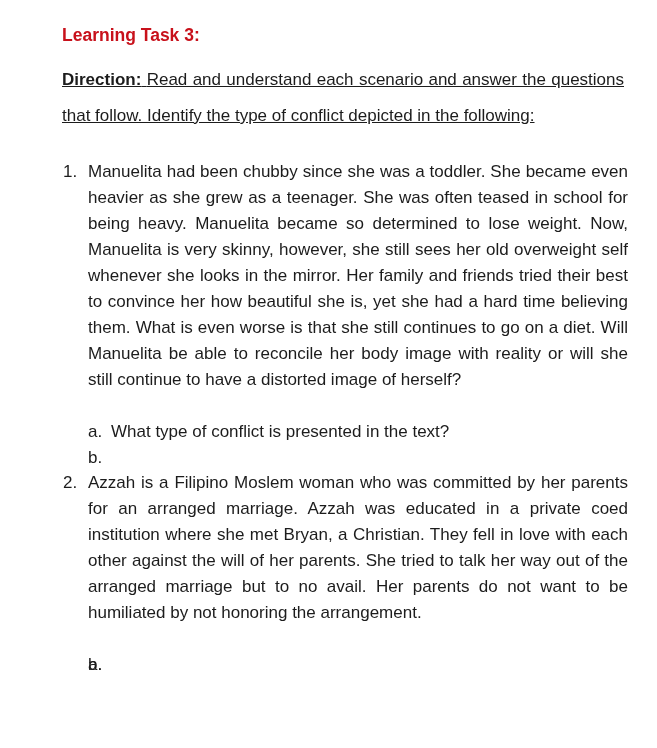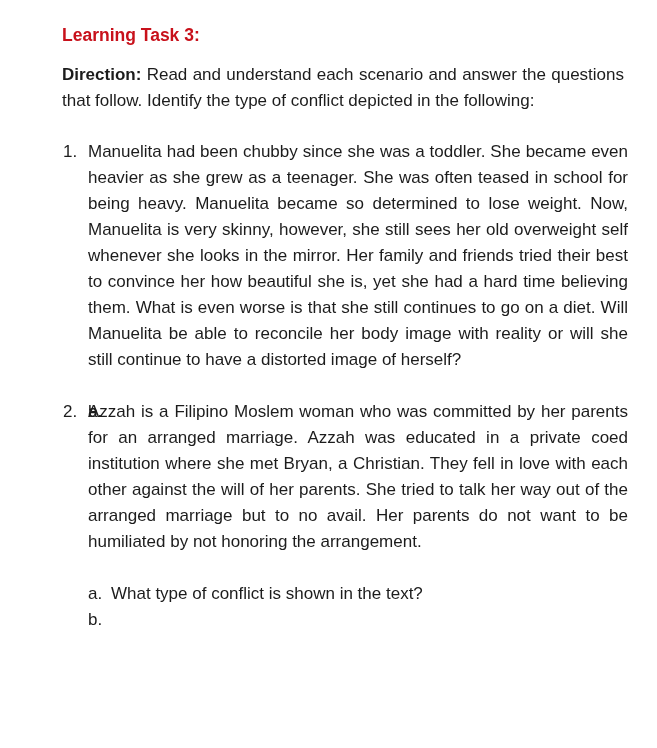--- a/index.html
+++ b/index.html
@@ -24,21 +24,22 @@
   }
   .title {
     font-weight: 700;
     font-size: 17.5px;
     line-height: 21px;
     color: #c8111b;
   }
   .direction {
     margin: 16px 4px 0 0;
     text-align: justify;
-    line-height: 26px;
+    line-height: 36px;
+    text-decoration: underline;
   }
   .direction .dir-label {
     font-weight: 700;
   }
   .scenario-item {
     position: relative;
     margin-top: 25px;
     padding-left: 26px;
     text-align: justify;
     line-height: 26px;
@@ -77,34 +78,34 @@
   </p>
 
   <div class="scenario-item">
     <span class="item-num">1.</span>
     <span>Manuelita had been chubby since she was a toddler. She became even heavier as she grew as a teenager. She was often teased in school for being heavy. Manuelita became so determined to lose weight. Now, Manuelita is very skinny, however, she still sees her old overweight self whenever she looks in the mirror. Her family and friends tried their best to convince her how beautiful she is, yet she had a hard time believing them. What is even worse is that she still continues to go on a diet. Will Manuelita be able to reconcile her body image with reality or will she still continue to have a distorted image of herself?</span>
   </div>
 
   <div class="questions">
     <div class="question">
       <span class="q-letter">a.</span>
+      <span>What type of conflict is presented in the text?</span>
     </div>
     <div class="question">
       <span class="q-letter">b.</span>
     </div>
   </div>
 
   <div class="scenario-item">
     <span class="item-num">2.</span>
     <span>Azzah is a Filipino Moslem woman who was committed by her parents for an arranged marriage. Azzah was educated in a private coed institution where she met Bryan, a Christian. They fell in love with each other against the will of her parents. She tried to talk her way out of the arranged marriage but to no avail. Her parents do not want to be humiliated by not honoring the arrangement.</span>
   </div>
 
   <div class="questions">
     <div class="question">
       <span class="q-letter">a.</span>
-      <span>What type of conflict is shown in the text?</span>
     </div>
     <div class="question">
       <span class="q-letter">b.</span>
     </div>
   </div>
 
 </div>
 
 </body></html>

